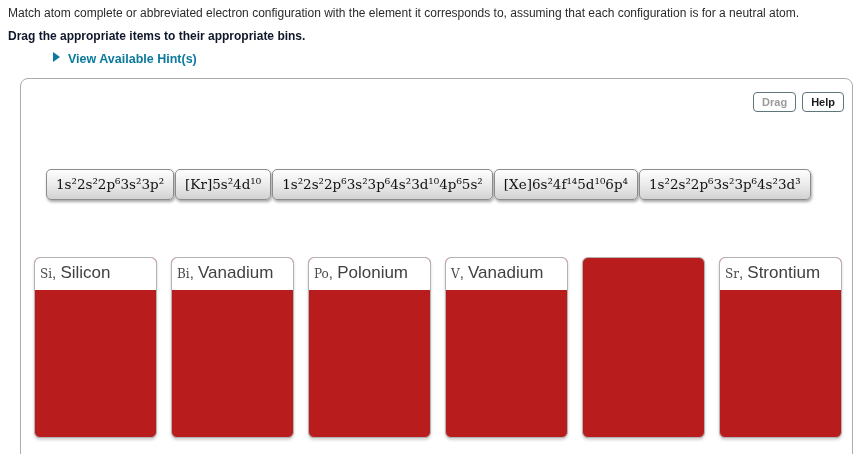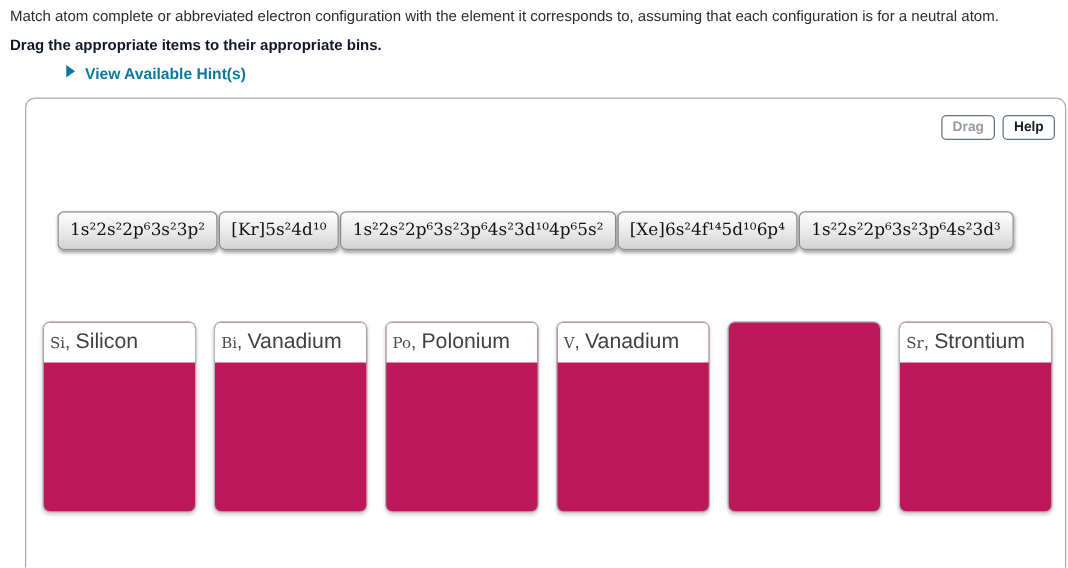--- a/index.html
+++ b/index.html
@@ -81,22 +81,22 @@
     white-space: nowrap;
     cursor: grab;
   }
 
   
   .bins-row {
     position: absolute; left: 13px; top: 178px;
     display: flex; gap: 14px;
   }
   .bin {
-    width: 123px; height: 153px;
-    background: #be185d;
+    width: 123px; height: 181px;
+    background: #b91c1c;
     border: 1px solid #b3b3b3;
     border-radius: 6px;
     box-shadow: 0 2px 3px rgba(0,0,0,0.18);
     overflow: hidden;
   }
   .bin-label {
     background: #ffffff;
     padding: 5px 5px 7px 5px;
     white-space: nowrap;
   }

